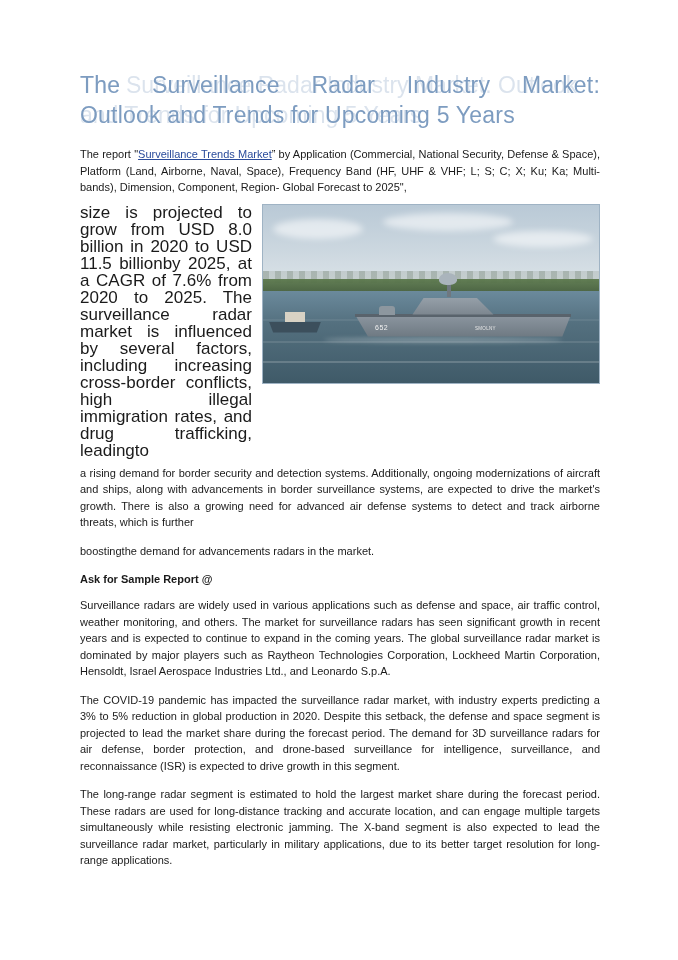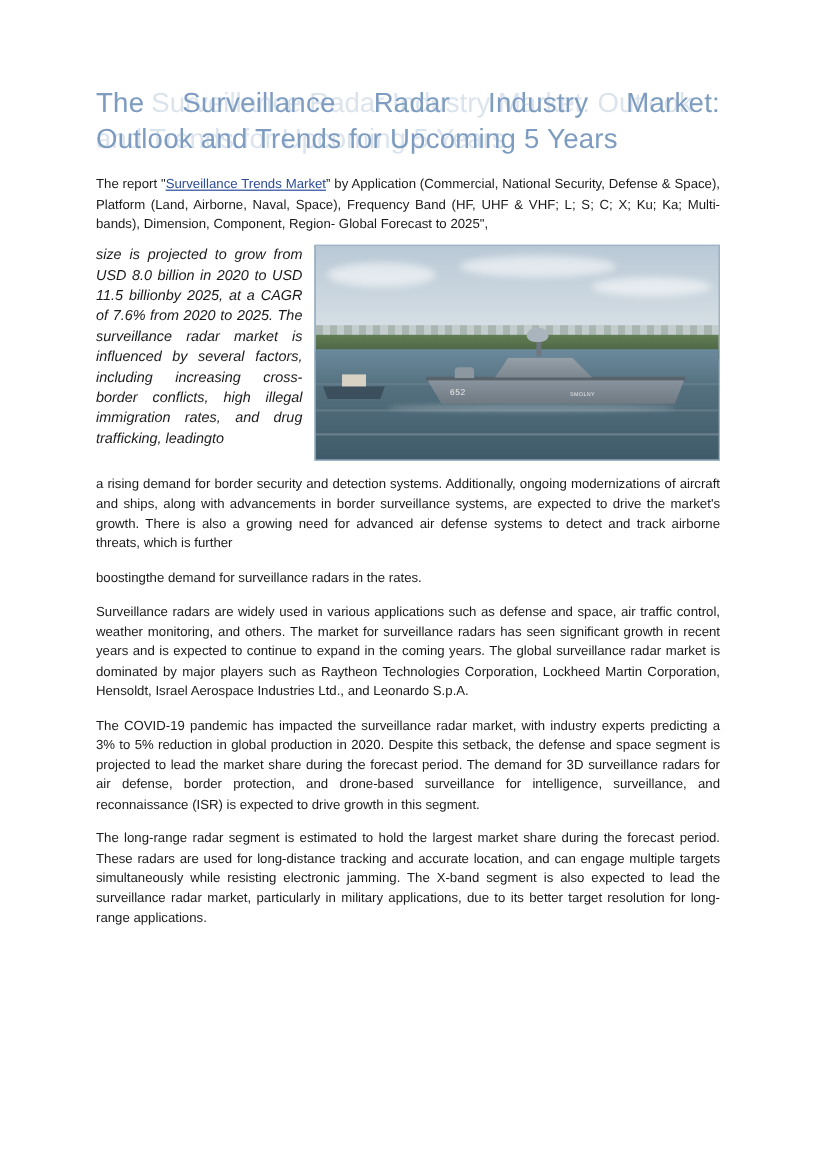--- a/index.html
+++ b/index.html
@@ -250,25 +250,24 @@
     left: 60px;
     bottom: 40px;
     width: 240px;
     height: 6px;
     background: rgba(255,255,255,0.25);
     filter: blur(2px);
     border-radius: 50%;
   }
   .narrow-col {
     width: 172px;
-    font-size: 12px;
+    font-size: 17px;
     line-height: 17px;
     text-align: justify;
     margin: 0;
-    font-style: italic;
   }
   .clear { clear: both; }
 </style>
 </head>
 <body>
 
 <div class="page">
 
   <div class="title-ghost" aria-hidden="true">
     <span class="line1">The  Surveillance  Radar   Industry Market:</span>
@@ -314,22 +313,23 @@
           <div class="ship-name">SMOLNY</div>
         </div>
       </div>
 
       <p class="narrow-col">size  is projected to   grow from USD 8.0 billion in  2020 to USD 11.5 billionby 2025,  at  a  CAGR  of 7.6% from    2020    to    2025.   The surveillance   radar   market    is influenced  by  several factors,                     including increasing           cross-border conflicts,     high     illegal immigration       rates,       and drug trafficking, leadingto</p>
 
       <div class="clear"></div>
     </div>
 
     <p><span>a rising demand for border security and detection systems. Additionally, ongoing  modernizations of aircraft and ships, along with advancements in border surveillance  systems, are expected to drive the market's growth. There is also a growing need for  advanced air defense systems to detect and track airborne threats, which is further</span></p>
-    <p>boostingthe demand for surveillance radars in the rates.</p>
-
+    <p>boostingthe demand for advancements radars in the market.</p>
+
+    <p class="bold">Ask for Sample Report @</p>
 
 
     <p>Surveillance  radars  are  widely  used  in  various  applications  such  as  defense  and   space,  air  traffic control,  weather  monitoring,  and  others.  The  market  for  surveillance   radars  has  seen  significant growth  in  recent  years  and  is  expected  to  continue  to   expand  in  the  coming  years.  The  global surveillance radar market is dominated by  major players such as Raytheon Technologies Corporation, Lockheed Martin  Corporation, Hensoldt, Israel Aerospace Industries Ltd., and Leonardo S.p.A.</p>
     <p>The COVID-19 pandemic has impacted the surveillance radar market, with industry  experts predicting a  3%  to  5%  reduction  in  global  production  in  2020.  Despite  this   setback,  the  defense  and  space segment  is  projected  to  lead  the  market  share  during   the  forecast  period.  The  demand  for  3D surveillance radars for air defense, border  protection, and drone-based surveillance for intelligence, surveillance, and  reconnaissance (ISR) is expected to drive growth in this segment.</p>
     <p>The  long-range  radar  segment  is  estimated  to  hold  the  largest  market  share  during   the  forecast period.  These  radars  are  used  for  long-distance  tracking  and  accurate   location,  and  can  engage multiple  targets  simultaneously  while  resisting  electronic   jamming.  The  X-band  segment  is  also expected  to  lead  the  surveillance  radar  market,   particularly  in  military  applications,  due  to  its  better target resolution for long-range  applications.</p>
 
   </div>
 </div>
 
 </body></html>

